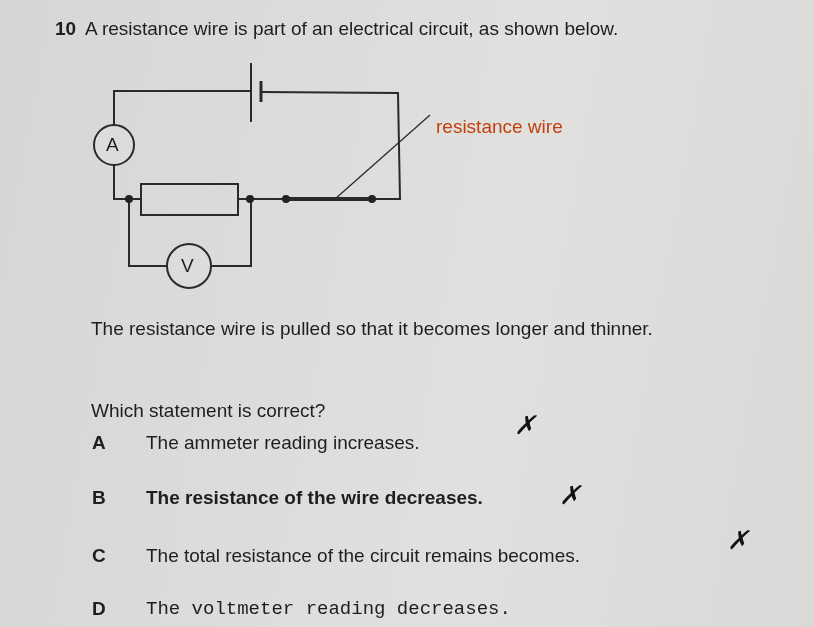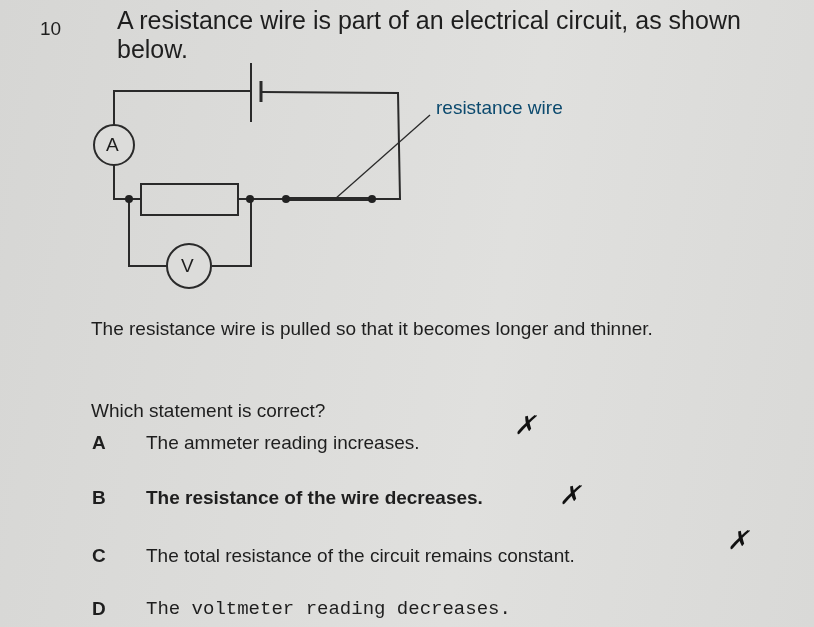--- a/index.html
+++ b/index.html
@@ -2,22 +2,22 @@
 <html><head>
   <meta charset="utf-8">
   <style>
     html, body { margin: 0; padding: 0; }
     body {
       width: 814px; height: 627px; overflow: hidden; position: relative;
       background: linear-gradient(100deg, #d6d6d4 0%, #dcdcda 35%, #e0e0de 60%, #d9d9d7 100%);
       font-family: "Liberation Sans", sans-serif; color: #1e1e1e;
     }
     .abs { position: absolute; }
-    .qnum { left: 40px; top: 18px; font-weight: normal; font-size: 19px; }
-    .qtext { left: 85px; top: 6px; font-size: 25px; margin-left: 32px; }
+    .qnum { left: 55px; top: 18px; font-weight: bold; font-size: 19px; }
+    .qtext { left: 85px; top: 18px; font-size: 19px; }
     .para { left: 91px; font-size: 19px; }
     .opt-letter { left: 92px; font-weight: bold; font-size: 19px; }
     .opt-text { left: 146px; font-size: 19px; }
     .mark { font-family: "DejaVu Serif", serif; font-size: 26px; color: #111; font-style: italic; }
     svg { position: absolute; left: 0; top: 0; }
   </style>
 </head>
 <body>
 
 <div class="abs qnum">10</div>
@@ -52,40 +52,40 @@
       <circle cx="250" cy="199" r="4"></circle>
       <circle cx="286" cy="199" r="4"></circle>
       <circle cx="372" cy="199" r="4"></circle>
     </g>
 
     <circle cx="114" cy="145" r="20" fill="#dcdcda" stroke="#2a2a2a" stroke-width="2"></circle>
     <circle cx="189" cy="266" r="22" fill="#dcdcda" stroke="#2a2a2a" stroke-width="2"></circle>
   </svg>
   <div class="abs" style="left:106px;top:134px;font-size:19px;">A</div>
   <div class="abs" style="left:181px;top:255px;font-size:19px;">V</div>
-  <div class="abs" style="left:436px;top:97px;font-size:19px;color:#0c4a6e;">resistance wire</div>
+  <div class="abs" style="left:436px;top:116px;font-size:19px;color:#c2410c;">resistance wire</div>
 </div>
 
 <div class="abs para" style="top:318px;">The resistance wire is pulled so that it becomes longer and thinner.</div>
 <div class="abs para" style="top:400px;">Which statement is correct?</div>
 
 <div>
   <div class="abs opt-letter" style="top:432px;">A</div>
   <div class="abs opt-text" style="top:432px;">The ammeter reading increases.</div>
   <div class="abs mark" style="left:514px;top:410px;">✗</div>
 </div>
 
 <div>
   <div class="abs opt-letter" style="top:487px;">B</div>
   <div class="abs opt-text" style="top:487px;font-weight:bold;">The resistance of the wire decreases.</div>
   <div class="abs mark" style="left:559px;top:480px;">✗</div>
 </div>
 
 <div>
   <div class="abs opt-letter" style="top:545px;">C</div>
-  <div class="abs opt-text" style="top:545px;">The total resistance of the circuit remains constant.</div>
+  <div class="abs opt-text" style="top:545px;">The total resistance of the circuit remains becomes.</div>
   <div class="abs mark" style="left:727px;top:525px;">✗</div>
 </div>
 
 <div>
   <div class="abs opt-letter" style="top:598px;">D</div>
   <div class="abs opt-text" style="top:598px;font-family:Liberation Mono, monospace;">The voltmeter reading decreases.</div>
 </div>
 
 </body></html>

